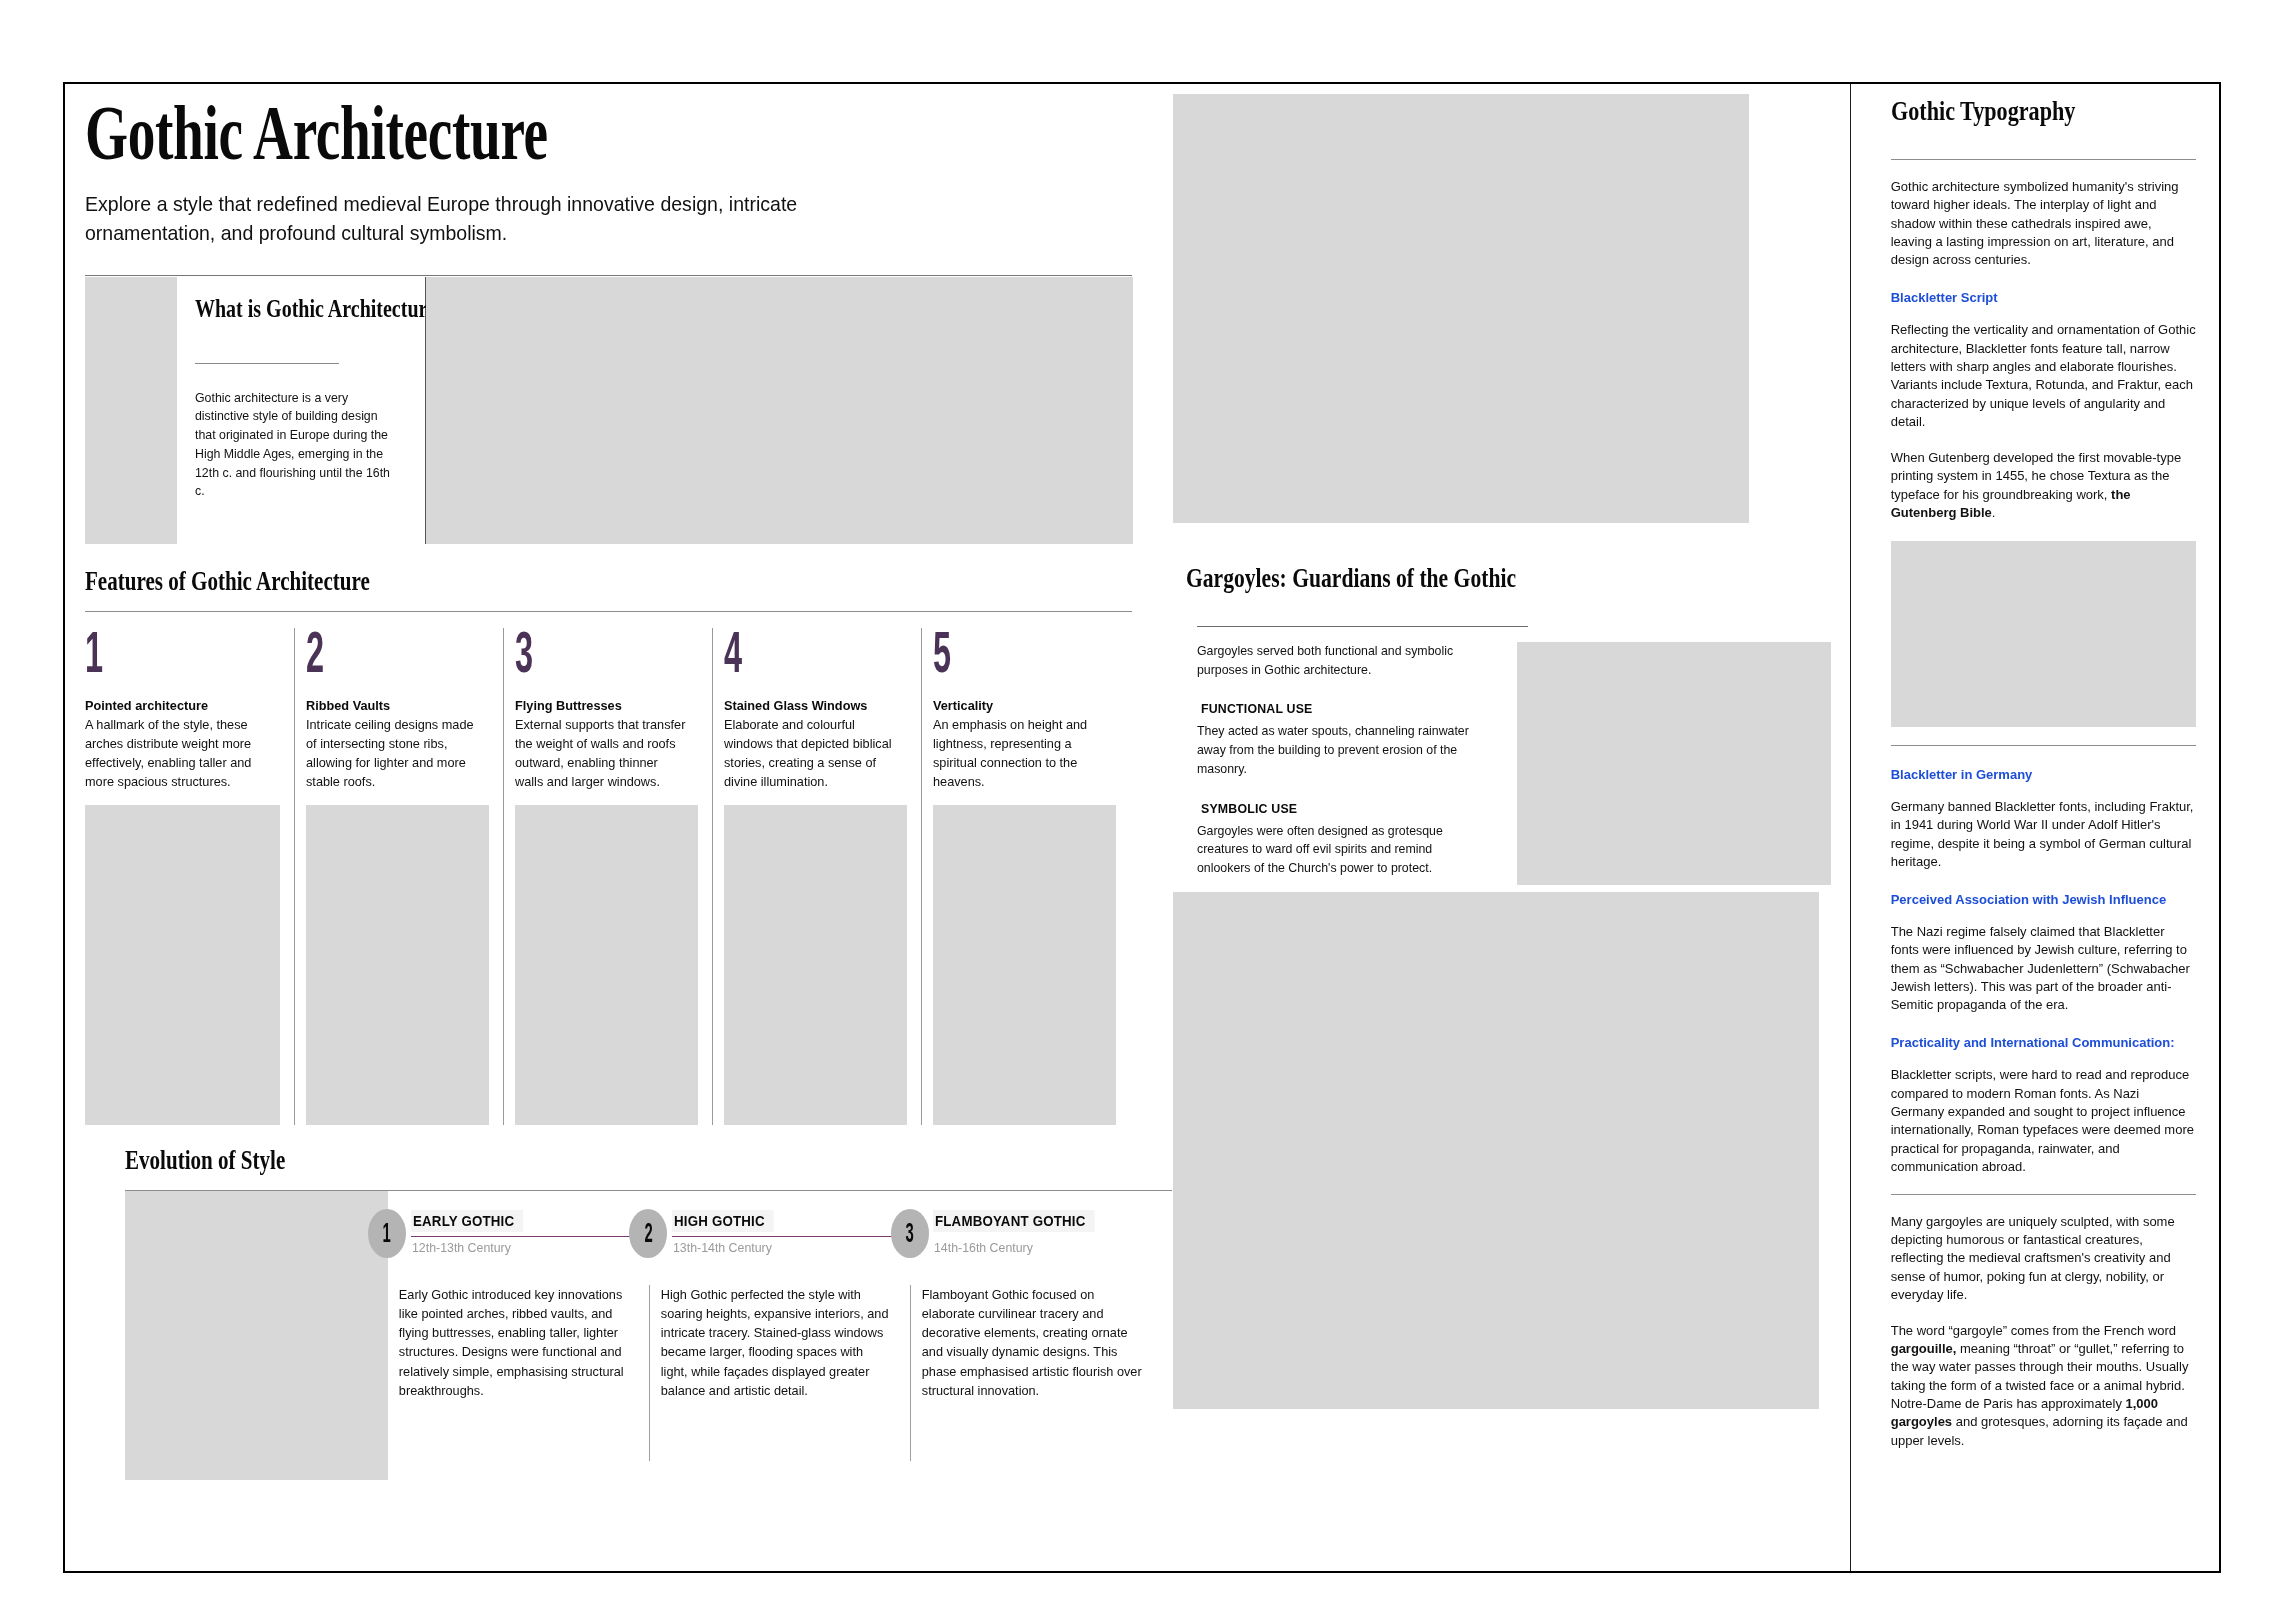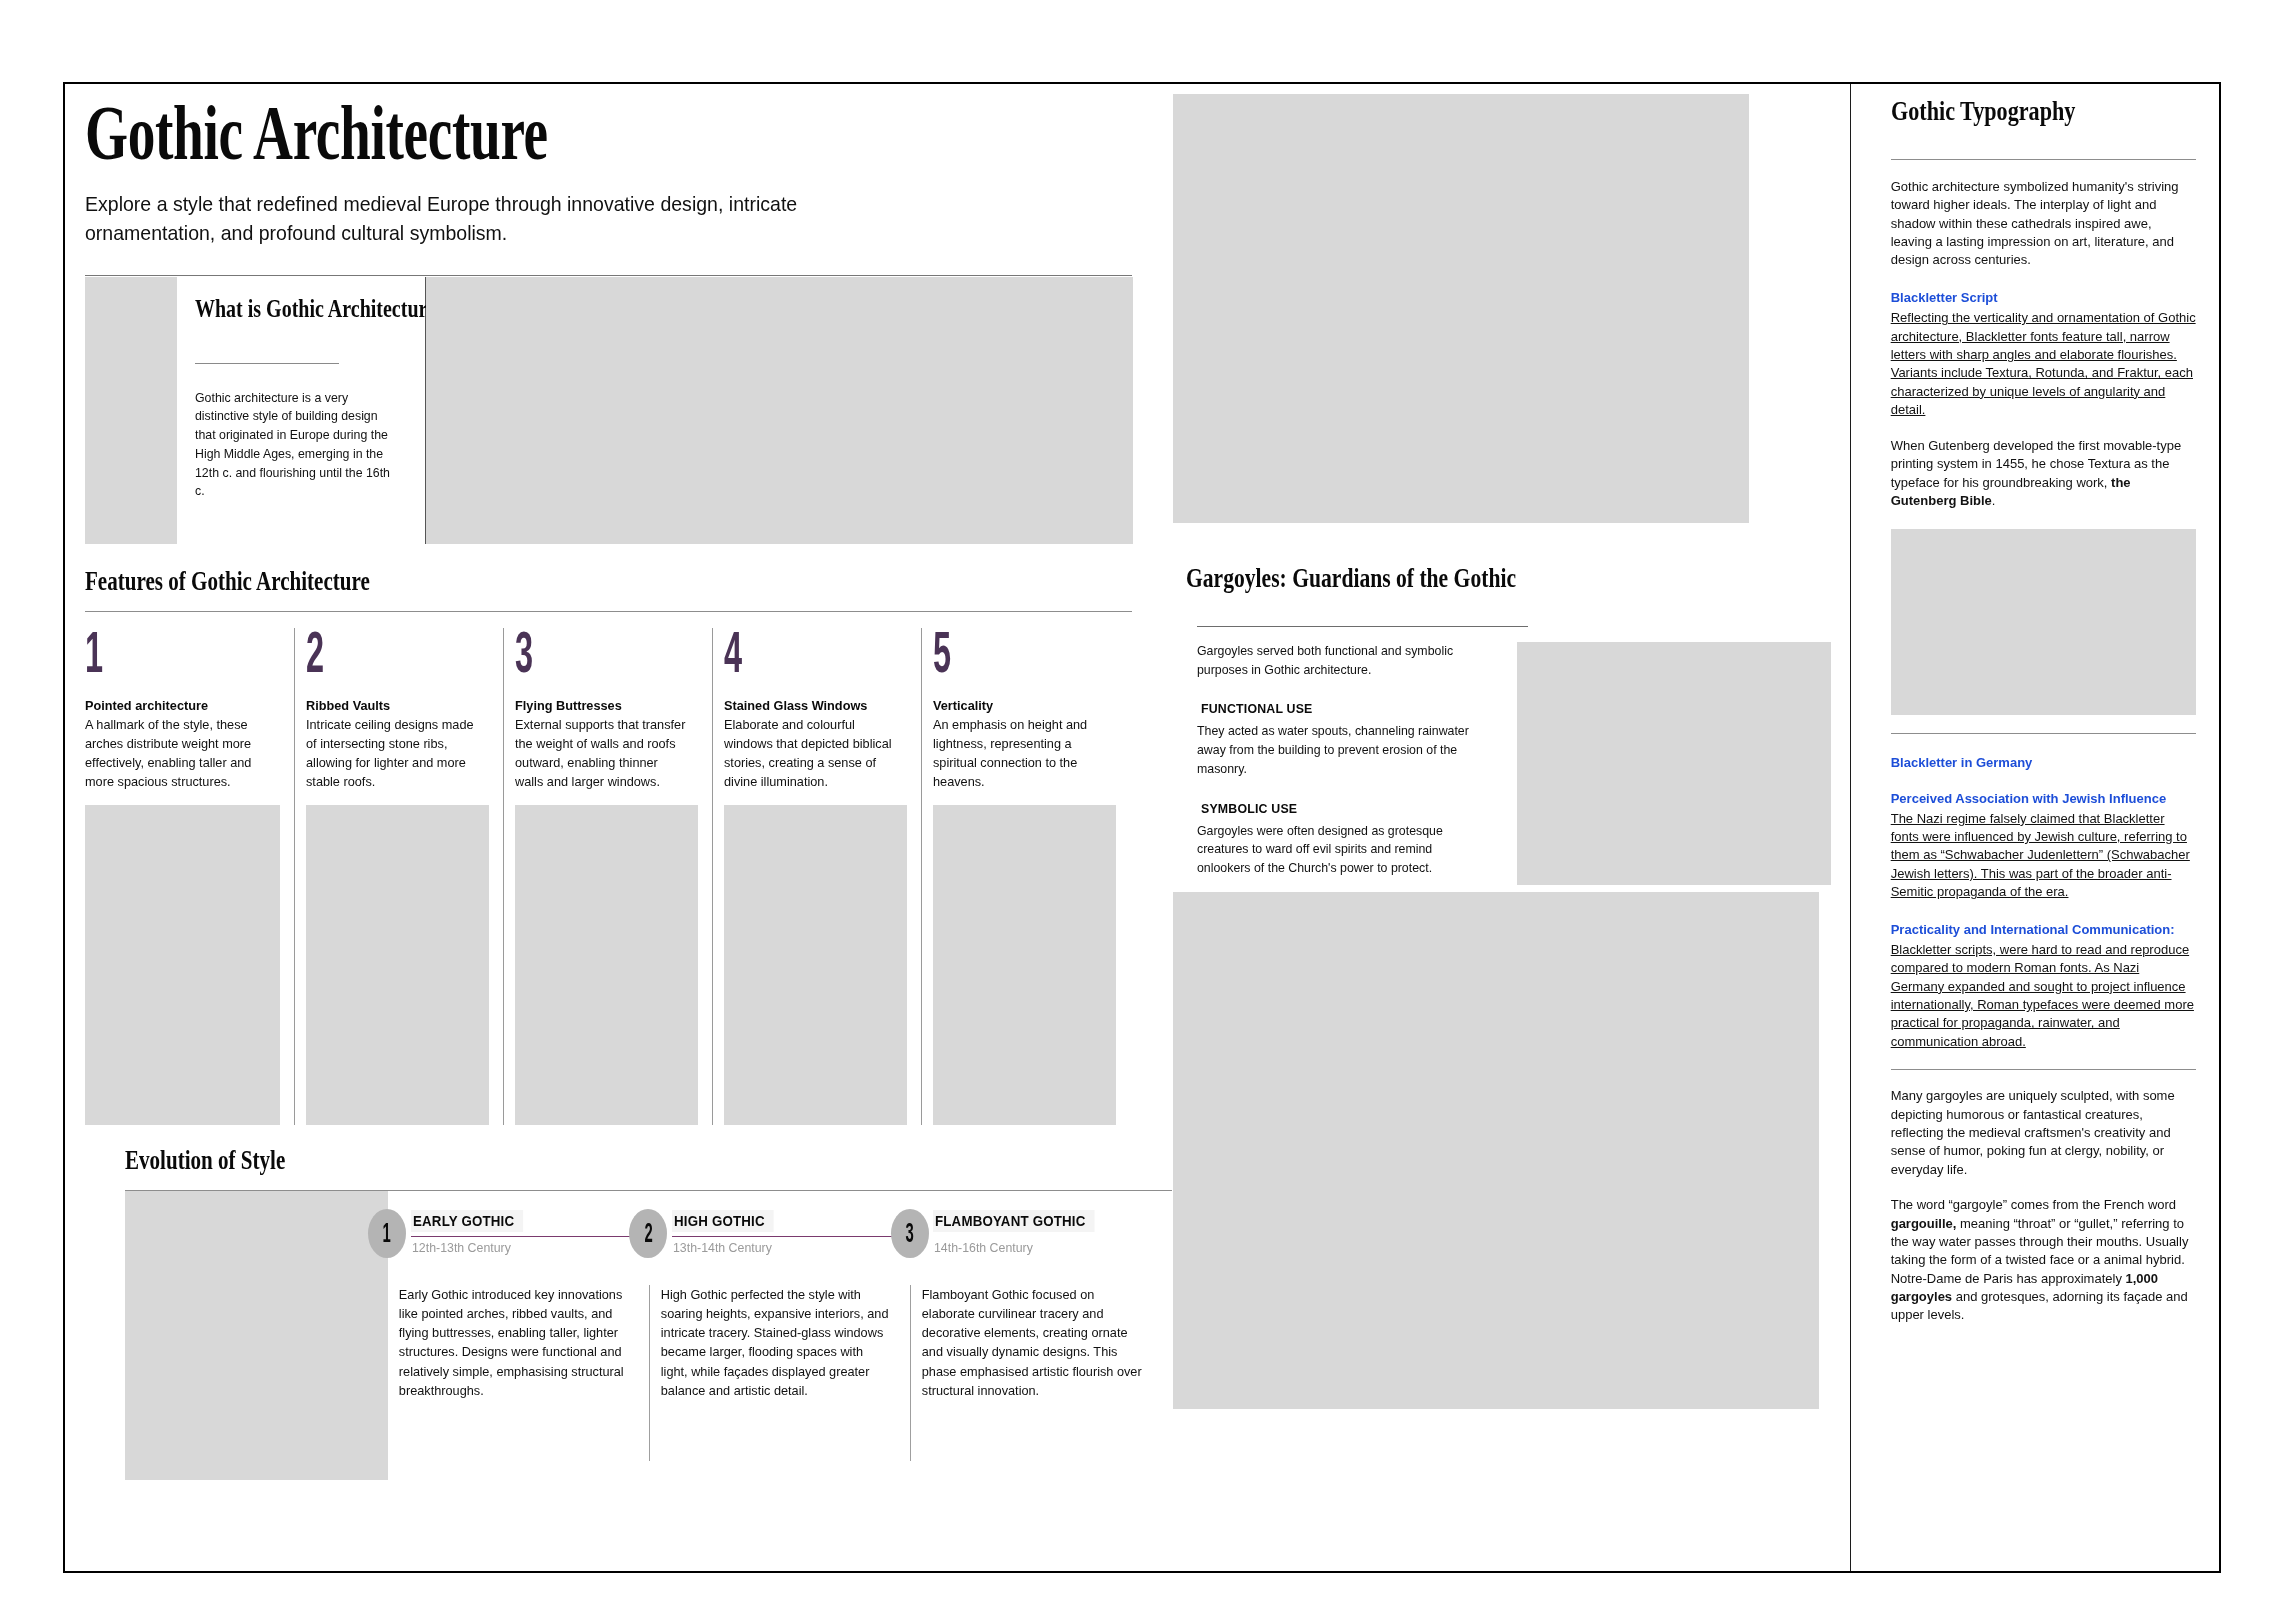--- a/index.html
+++ b/index.html
@@ -175,21 +175,21 @@
   
   .rt{padding:12.4px 23px 0 20.7px;}
   .rt h2{
     font-family:"Liberation Serif",serif;font-weight:700;font-size:27px;margin:0;
     transform:scaleX(0.82);transform-origin:left top;white-space:nowrap;color:#0a0a0a;
   }
   .rt-rule{height:1px;background:#8d8d8d;margin:32px 0 0 0;}
   .rt p{font-size:13px;line-height:1.41;color:#121212;margin:17.6px 0 0 0;}
   .rt p b{font-weight:700;}
   .rt h4{font-size:13px;font-weight:700;color:#1d4ed8;margin:20.7px 0 0 0;}
-  .rt h4 + p{margin-top:4px;text-decoration:underline;}
+  .rt h4 + p{margin-top:16px;}
   .rt-photo{height:186px;background:#d8d8d8;margin:18.6px 0 0 0;}
   .rt-rule2{height:1px;background:#8d8d8d;margin:18.6px 0 0 0;}
   .rt-divider-stop{height:1px;background:#8d8d8d;margin:17.6px 0 0 0;}
 </style>
 </head>
 <body>
 
 <div id="page">
 
   <div class="col-left">
@@ -333,20 +333,21 @@
 
       <h4>Blackletter Script</h4>
       <p>Reflecting the verticality and ornamentation of Gothic architecture, Blackletter fonts feature tall, narrow letters with sharp angles and elaborate flourishes. Variants include Textura, Rotunda, and Fraktur, each characterized by unique levels of angularity and detail.</p>
 
       <p><span>When Gutenberg developed the first movable-type printing system in 1455, he chose Textura as the typeface for his groundbreaking work, </span><b>the Gutenberg Bible</b><span>.</span></p>
 
       <div class="rt-photo"></div>
       <div class="rt-rule2"></div>
 
       <h4>Blackletter in Germany</h4>
+      <p>Germany banned Blackletter fonts, including Fraktur, in 1941 during World War II under Adolf Hitler's regime, despite it being a symbol of German cultural heritage.</p>
 
       <h4>Perceived Association with Jewish Influence</h4>
       <p>The Nazi regime falsely claimed that Blackletter fonts were influenced by Jewish culture, referring to them as “Schwabacher Judenlettern” (Schwabacher Jewish letters). This was part of the broader anti-Semitic propaganda of the era.</p>
 
       <h4>Practicality and International Communication:</h4>
       <p>Blackletter scripts, were hard to read and reproduce compared to modern Roman fonts. As Nazi Germany expanded and sought to project influence internationally, Roman typefaces were deemed more practical for propaganda, rainwater, and communication abroad.</p>
 
       <div class="rt-divider-stop"></div>
 
       <p>Many gargoyles are uniquely sculpted, with some depicting humorous or fantastical creatures, reflecting the medieval craftsmen's creativity and sense of humor, poking fun at clergy, nobility, or everyday life.</p>

